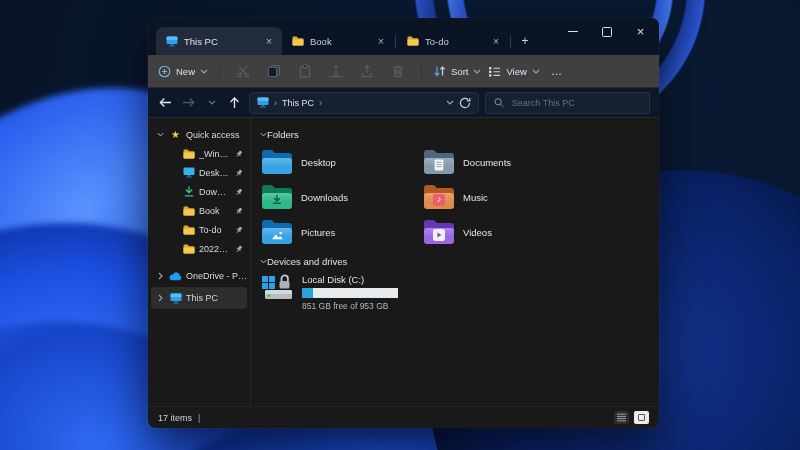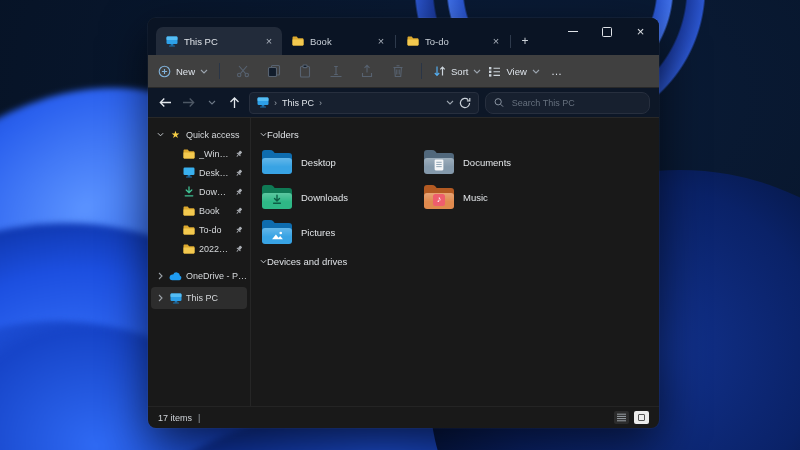--- a/index.html
+++ b/index.html
@@ -55,21 +55,21 @@
   .tsep{width:1px;height:16px;background:#2a3546;margin:0 4px;}
   .more{color:#dde3ea;font-size:11px;letter-spacing:1px;padding:0 4px;}
 
   
   .addressrow{height:30px;flex:none;background:#0d1727;display:flex;align-items:center;
     gap:6px;padding:0 9px;border-bottom:1px solid #282828;}
   .nav-ico{width:17px;display:flex;justify-content:center;}
   .crumb{width:230px;height:22px;background:#17202f;border:1px solid #272f3e;border-radius:4px;
     display:flex;align-items:center;gap:5px;padding:0 7px;font-size:9px;color:#dfe4e9;}
   .crumb .spacer{flex:1;}
-  .searchbox{flex:1;height:22px;background:#17202f;border:1px solid #272f3e;border-radius:8px;
+  .searchbox{flex:1;height:22px;background:#17202f;border:1px solid #272f3e;border-radius:2px;
     display:flex;align-items:center;gap:6px;padding:0 8px;}
   .searchbox input{background:transparent;border:none;outline:none;color:#cfd4da;
     font-size:9px;width:100%;font-family:"Liberation Sans",sans-serif;}
   .searchbox input::placeholder{color:#66707e;}
 
   
   .mainrow{flex:1;display:flex;min-height:0;}
   .sidebar{width:102px;flex:none;padding-top:7px;font-size:9px;color:#d6d9dc;}
   .side-item{display:flex;align-items:center;height:19px;padding-left:8px;gap:4px;}
   .side-item .chev{width:9px;flex:none;display:flex;justify-content:center;}
@@ -534,29 +534,63 @@
             <span class="f-glyph">
                 <svg width="13" height="10" viewBox="0 0 12 9">
                   <path d="M1 8.5 L4.5 4 L7 7 L8.5 5.4 L11 8.5 z" fill="#fff"></path>
                   <circle cx="9" cy="2.6" r="1.2" fill="#fff"></circle>
                 </svg>
               </span>
           </span>
           <span class="tile-label">Pictures</span>
         </div>
 
+        <div class="tile">
+          <span class="folder">
+            <i class="f-back" style="background: rgb(100, 55, 184);"></i>
+            <i class="f-front" style="background-color: rgb(154, 102, 232);"></i>
+            <span class="f-glyph">
+                <span class="vglyph">
+                  <svg width="8" height="8" viewBox="0 0 8 8">
+                    <path d="M2.4 1.4 L6.4 4 L2.4 6.6 z" fill="#7b46d8"></path>
+                  </svg>
+                </span>
+              </span>
+          </span>
+          <span class="tile-label">Videos</span>
+        </div>
       </div>
 
       <div class="sec-head">
         <svg width="7" height="5" viewBox="0 0 8 5">
             <path d="M1 1 l3 3 3-3" stroke="#c8cdd2" stroke-width="1.1" fill="none"></path>
           </svg>
         <span>Devices and drives</span>
       </div>
 
+      <div class="drive">
+        <svg width="36" height="28" viewBox="0 0 36 28">
+          <rect x="1" y="3" width="6" height="6" fill="#2ba2e8"></rect>
+            <rect x="8" y="3" width="6" height="6" fill="#2ba2e8"></rect>
+          <rect x="1" y="10" width="6" height="6" fill="#2ba2e8"></rect>
+            <rect x="8" y="10" width="6" height="6" fill="#2ba2e8"></rect>
+          <path d="M20.5 8 V5.6 a3.2 3.2 0 0 1 6.4 0 V8" stroke="#c3c9cf" stroke-width="1.8" fill="none"></path>
+          <rect x="18.5" y="8" width="10" height="7.5" rx="1.5" fill="#aab1b9"></rect>
+          <rect x="4" y="17" width="27" height="9" rx="1.5" fill="#b7bdc4"></rect>
+          <rect x="4" y="17" width="27" height="4" rx="1.5" fill="#d3d8dd"></rect>
+          <circle cx="8" cy="22.6" r="1.3" fill="#39c24e"></circle>
+        </svg>
+        <div class="drive-info">
+          <span class="drive-name">Local Disk (C:)</span>
+          <span class="cap-bar">
+              <i class="cap-fill" style="width: 11%;"></i>
+            </span>
+          <span class="drive-free">851 GB free of 953 GB</span>
+        </div>
+      </div>
 
 
     </div>
   </div>
 
   <div class="statusbar">
     <span>17 items</span>
     <span class="status-cursor">|</span>
     <span class="sview">
       <span class="sv sv-details">

